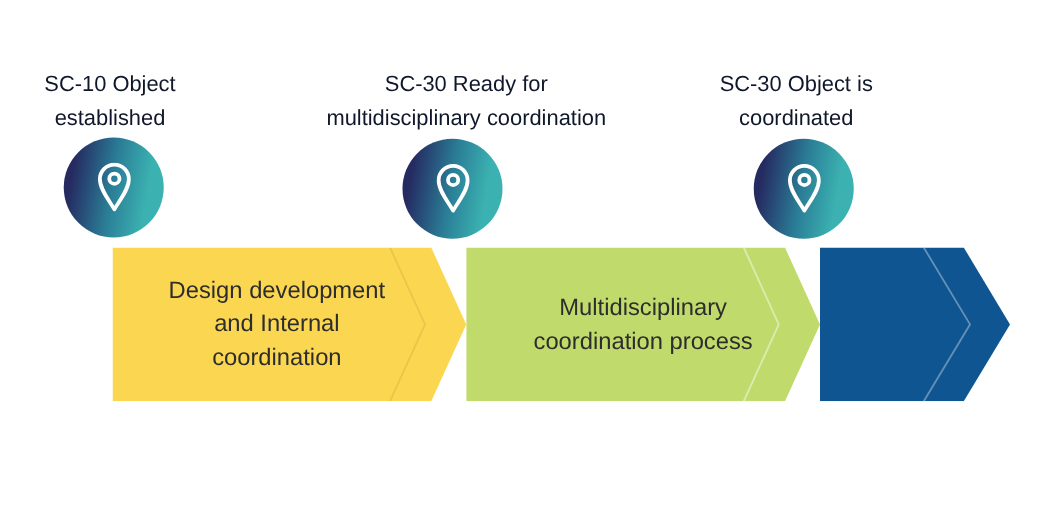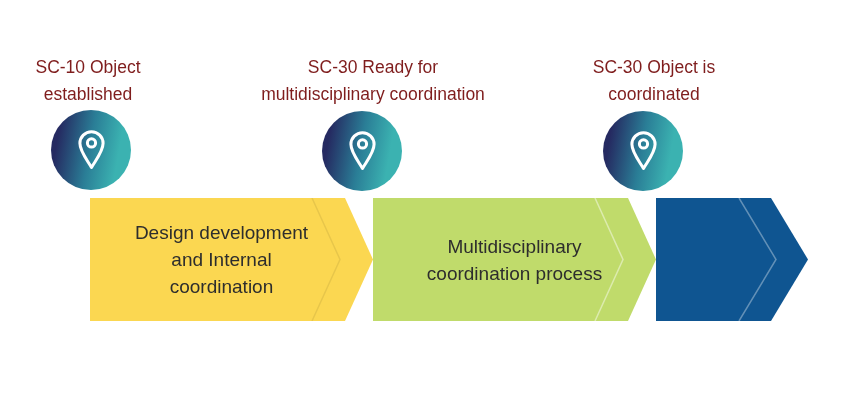--- a/index.html
+++ b/index.html
@@ -14,26 +14,26 @@
     background: #ffffff;
     overflow: hidden;
     font-family: "Liberation Sans", "DejaVu Sans", sans-serif;
   }
   .milestone-label {
     position: absolute;
     top: 54px;
     text-align: center;
     font-size: 17.5px;
     line-height: 27px;
-    color: #7f1d1d;
+    color: #0f172a;
     white-space: pre-line;
   }
   .milestone-label.m1 { left: 0px;   width: 176px; }
   .milestone-label.m2 { left: 233px; width: 280px; }
-  .milestone-label.m3 { left: 554px; width: 200px; text-align: center; }
+  .milestone-label.m3 { left: 537px; width: 200px; text-align: center; }
 
   .pin-badge {
     position: absolute;
     width: 80px;
     height: 80px;
     border-radius: 50%;
     background: linear-gradient(100deg, #252a61 12%, #2a7d96 48%, #3bb2b1 80%);
     display: flex;
     align-items: center;
     justify-content: center;

